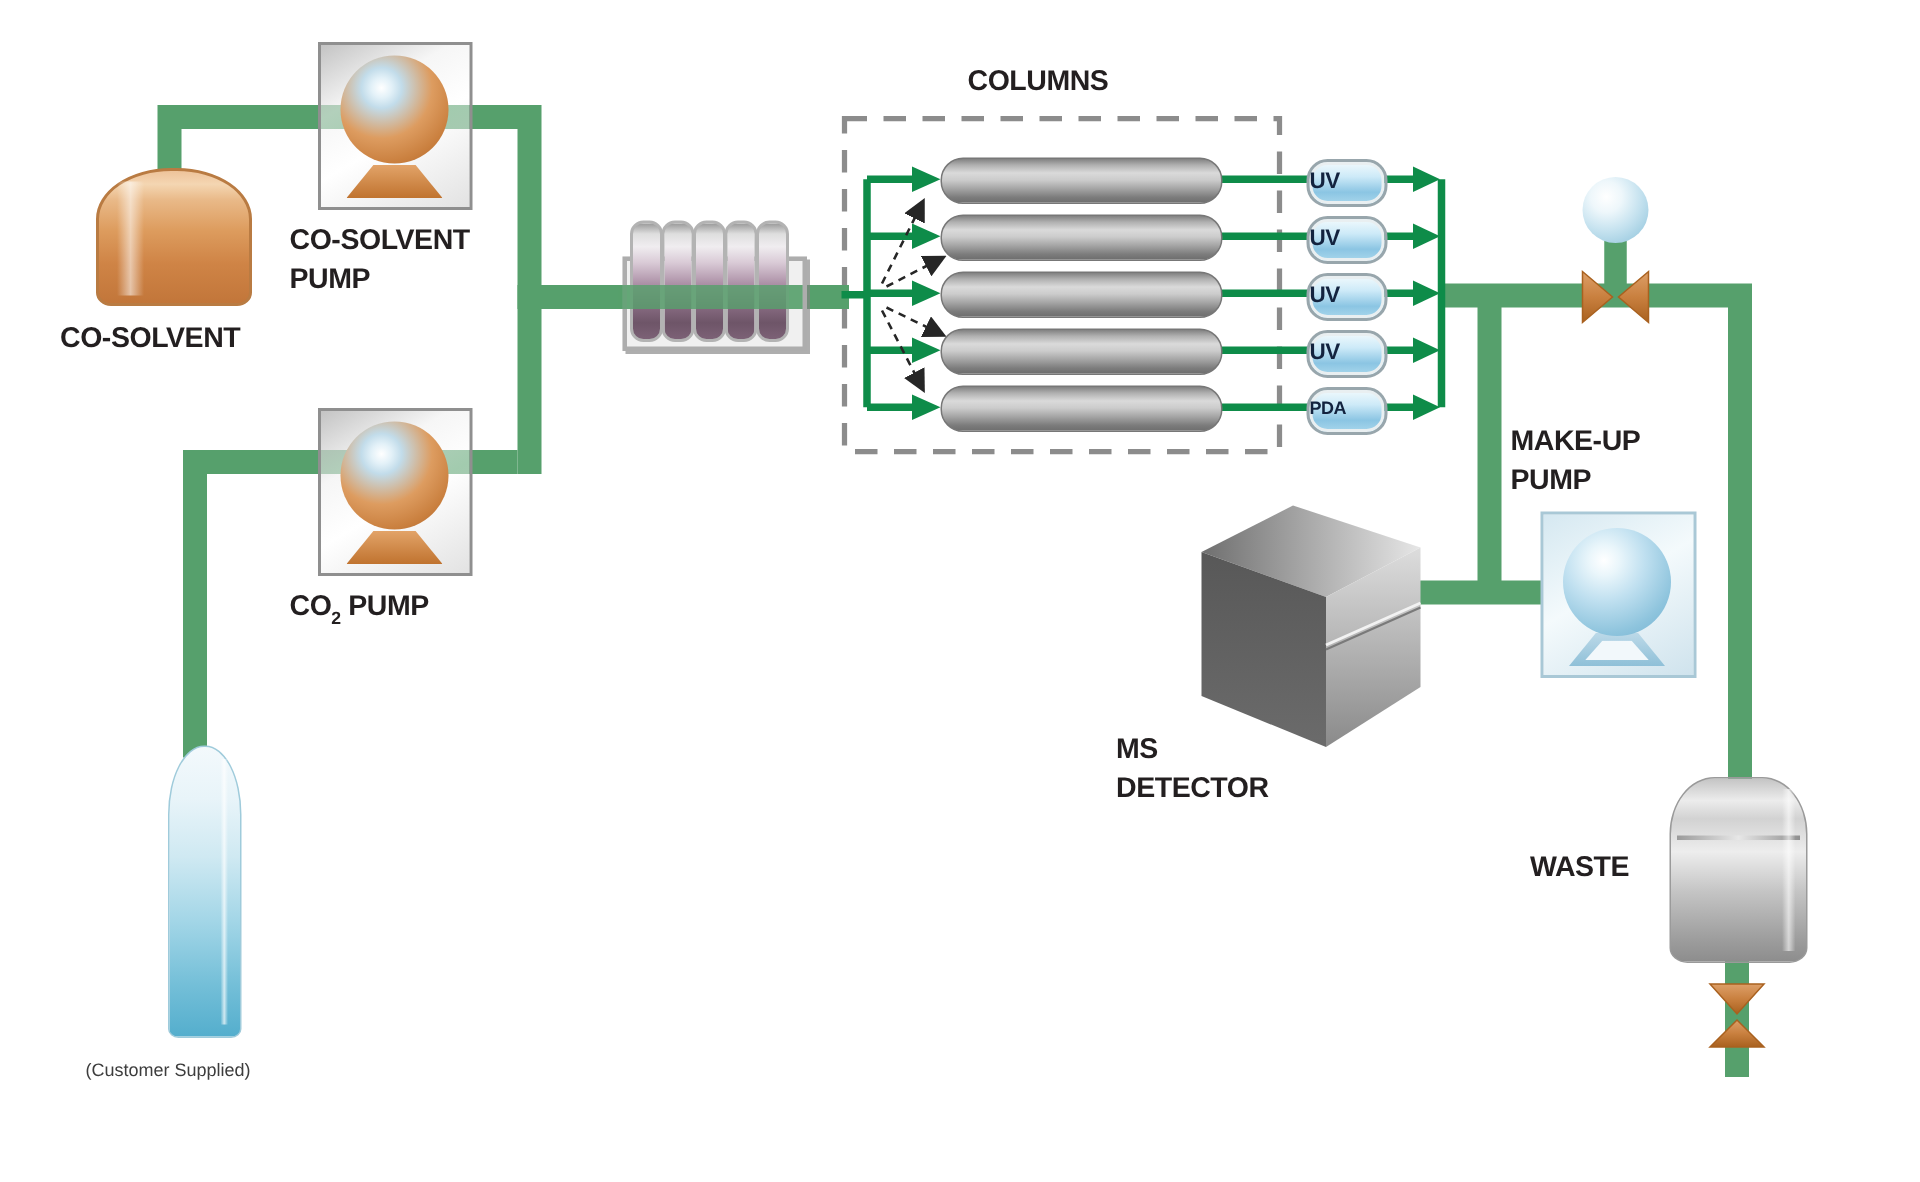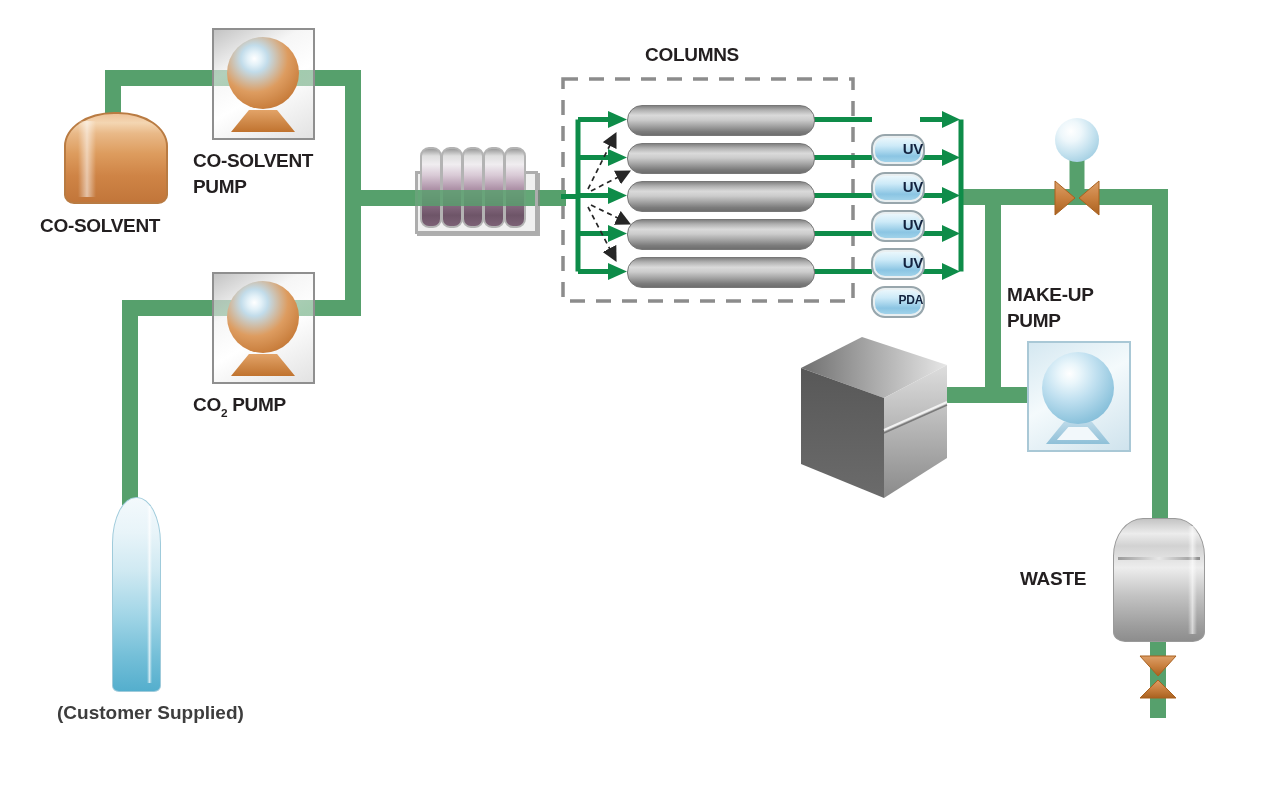--- a/index.html
+++ b/index.html
@@ -5,21 +5,21 @@
   html,body{margin:0;padding:0;background:#ffffff;}
   #stage{position:relative;width:1280px;height:788px;background:#ffffff;overflow:hidden;
          font-family:"Liberation Sans","DejaVu Sans",sans-serif;}
   svg{position:absolute;left:0;top:0;}
   .abs{position:absolute;}
   
   .lbl{position:absolute;color:#231f20;font-weight:700;font-size:19px;line-height:26px;
        letter-spacing:-0.3px;white-space:nowrap;z-index:5;}
   .lbl span{display:block;}
   .lbl sub{font-size:0.62em;line-height:0;position:relative;bottom:-0.12em;font-weight:700;}
-  .note{font-size:19px;font-weight:700;color:#3d3d3d;letter-spacing:0;}
+  .note{font-size:12px;font-weight:400;color:#3d3d3d;letter-spacing:0;}
   
   .tank{left:64px;top:112px;width:100px;height:88px;z-index:2;
         border-radius:50px 50px 10px 10px / 34px 34px 9px 9px;
         border:2px solid #b97b42;
         background:linear-gradient(180deg,#eec39a 0%,#f4d6b2 10%,#e9b988 22%,#dd9c5e 45%,#cf8446 70%,#c2763a 100%);}
   .tank:after{content:"";position:absolute;left:12%;top:8%;width:18%;height:86%;
         background:linear-gradient(90deg,rgba(255,255,255,0),rgba(255,255,255,.55),rgba(255,255,255,0));}
   .cyl{left:112px;top:497px;width:47px;height:193px;z-index:2;
         border-radius:24px 24px 7px 7px / 46px 46px 6px 6px;
         border:1px solid #9fcbdb;
@@ -40,21 +40,21 @@
         background:linear-gradient(180deg,#e2a368,#c0732f);}
   .pbase.blue{background:linear-gradient(180deg,#bcd9e8,#8fc0d8);}
   .pbase .inner{position:absolute;left:8px;right:8px;top:5px;bottom:4px;
         clip-path:polygon(6% 100%,94% 100%,70% 0,30% 0);background:#f2f8fb;}
   .column{position:absolute;left:627px;width:186px;height:29px;border-radius:15px;z-index:2;
         border:1px solid #777;
         background:linear-gradient(180deg,#828282 0%,#b0b0b0 14%,#dadada 32%,#cccccc 48%,#a5a5a5 68%,#7c7c7c 88%,#6e6e6e 100%);}
   .pill{position:absolute;left:871px;width:50px;height:28px;border-radius:14px;z-index:3;
         border:2px solid #98a6ac;box-shadow:inset 0 0 0 2px #e9eff1;
         background:linear-gradient(180deg,#f1fafd 0%,#cdeaf8 35%,#8bc5e3 72%,#a8d7ec 100%);
-        color:#13233f;font-weight:700;font-size:15px;text-align:right;line-height:25px;letter-spacing:-0.3px;margin-top:28px;}
+        color:#13233f;font-weight:700;font-size:15px;text-align:left;line-height:25px;letter-spacing:-0.3px;}
   .tray{left:415px;top:171px;width:117px;height:57px;z-index:2;
         border:3px solid #adadad;background:rgba(226,226,226,.5);
         box-shadow:2px 2px 0 rgba(130,130,130,.65);}
   .vial{position:absolute;top:147px;width:18px;height:77px;border-radius:9px;z-index:2;
         border:2px solid #b3b3b3;
         background:linear-gradient(180deg,#9b9b9b 0%,#dedede 9%,#f0edf0 20%,#d9cad6 34%,#ad91a7 52%,#8a6d84 70%,#6e5568 86%,#7c6176 100%);}
   .bprsphere{left:1055px;top:118px;width:44px;height:44px;z-index:3;border-radius:50%;
         background:radial-gradient(circle at 36% 30%,#ffffff 0%,#eef7fb 25%,#c5e2ef 55%,#9ccbe0 85%,#8abfd7 100%);}
   .waste{left:1113px;top:518px;width:90px;height:122px;z-index:2;
         border-radius:30px 30px 12px 12px / 38px 38px 10px 10px;
@@ -236,18 +236,22 @@
   <div class="lbl" style="left:645px;top:42px;width:140px">
     <span>COLUMNS</span>
   </div>
 
 
   <div class="lbl" style="left:1007px;top:282px;width:140px">
     <span>MAKE-UP</span>
     <span>PUMP</span>
   </div>
 
+  <div class="lbl" style="left:744px;top:487px;width:130px">
+    <span>MS</span>
+    <span>DETECTOR</span>
+  </div>
 
   <div class="lbl" style="left:1020px;top:566px;width:100px">
     <span>WASTE</span>
   </div>
 
 </div>
 
 </body></html>

